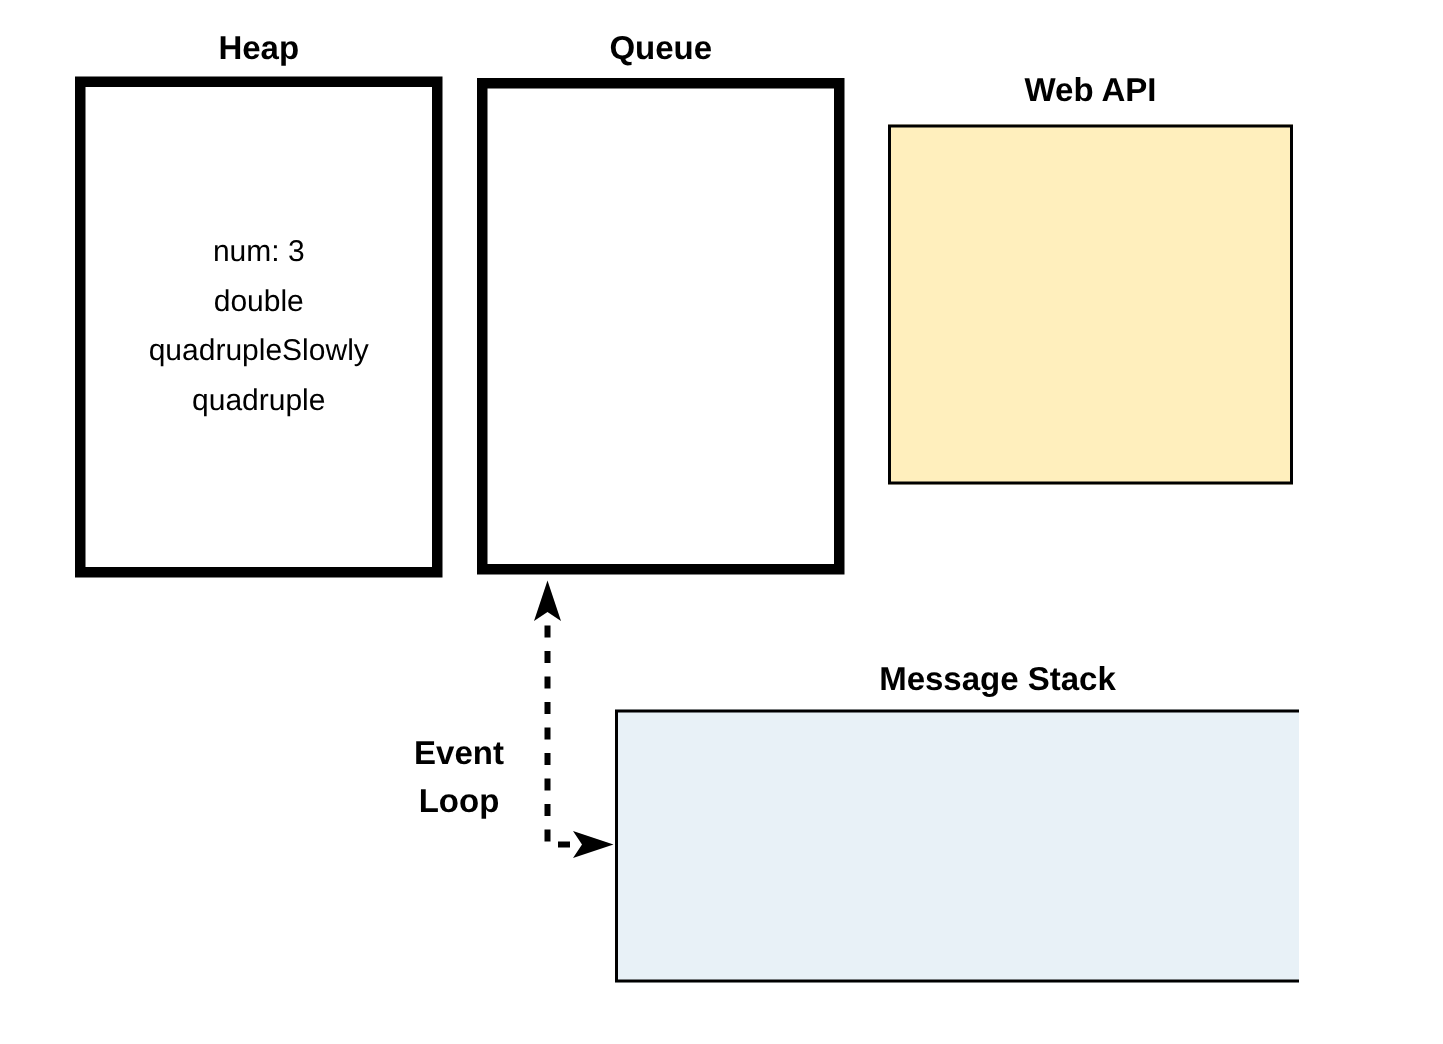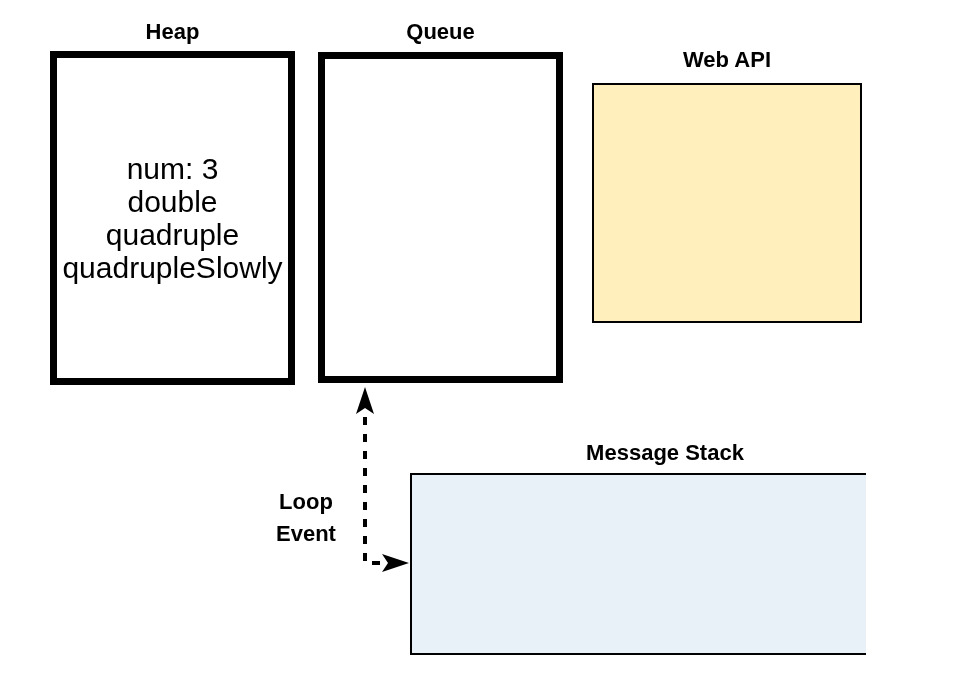--- a/index.html
+++ b/index.html
@@ -44,21 +44,21 @@
   #stack-box   { left: 318px; top: 52px;  width: 245px; height: 331px; }
   #stack-title { left: 318px; top: 19px;  width: 245px; }
 
   #webapi-box   { left: 592px; top: 83px; width: 270px; height: 240px; }
   #webapi-title { left: 592px; top: 47px; width: 270px; }
 
   #mq-box   { left: 410px; top: 473px; width: 510px; height: 182px; }
   #mq-title { left: 410px; top: 440px; width: 510px; }
 
   .heap-line {
-    font-size: 30px;
+    font-size: 20px;
     line-height: 33px;
     color: #000;
     text-align: center;
     white-space: nowrap;
   }
 
   #event-loop-label {
     position: absolute;
     left: 246px; top: 486px;
     width: 120px;
@@ -82,33 +82,33 @@
 <div class="stage">
 
   <div class="box-title" id="heap-title">Heap</div>
   <div class="box-title" id="stack-title">Queue</div>
   <div class="box-title" id="webapi-title">Web API</div>
   <div class="box-title" id="mq-title">Message Stack</div>
 
   <div class="box thick" id="heap-box">
     <div class="heap-line">num: 3</div>
     <div class="heap-line">double</div>
+    <div class="heap-line">quadrupleSlowly</div>
     <div class="heap-line">quadruple</div>
-    <div class="heap-line">quadrupleSlowly</div>
   </div>
 
   <div class="box thick" id="stack-box"></div>
 
   <div class="box thin" id="webapi-box" style="background: rgb(255, 239, 189);"></div>
 
   <div class="box thin" id="mq-box" style="background: rgb(232, 241, 247);"></div>
 
   <div id="event-loop-label">
+    <div>Event</div>
     <div>Loop</div>
-    <div>Event</div>
   </div>
 
   <svg id="connector-svg" viewBox="0 0 962 696" xmlns="http://www.w3.org/2000/svg">
     <path d="M 365 417 L 365 563 L 381 563" fill="none" stroke="#000000" stroke-width="4" stroke-dasharray="8 9"></path>
     <polygon points="365,387 356,414 365,408 374,414" fill="#000000"></polygon>
     <polygon points="409,563 382,554 388,563 382,572" fill="#000000"></polygon>
   </svg>
 
 </div>
 

